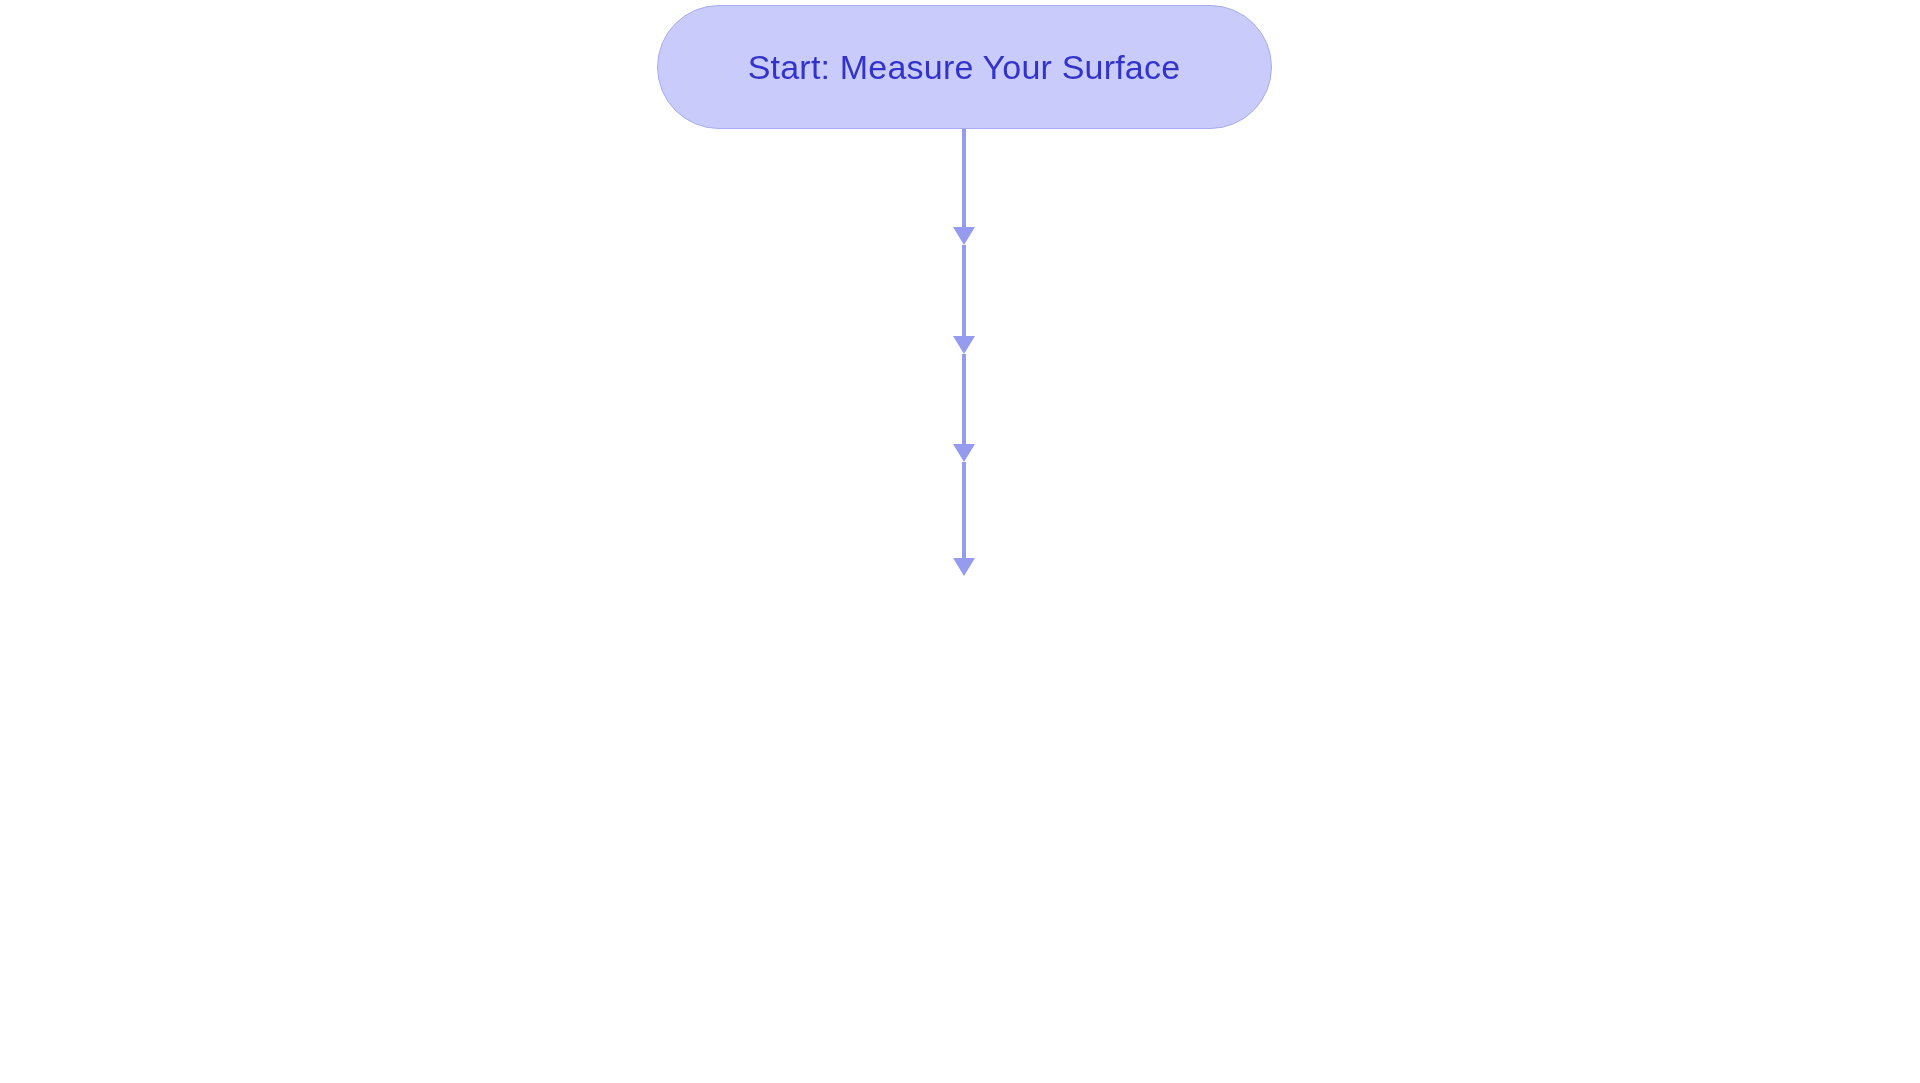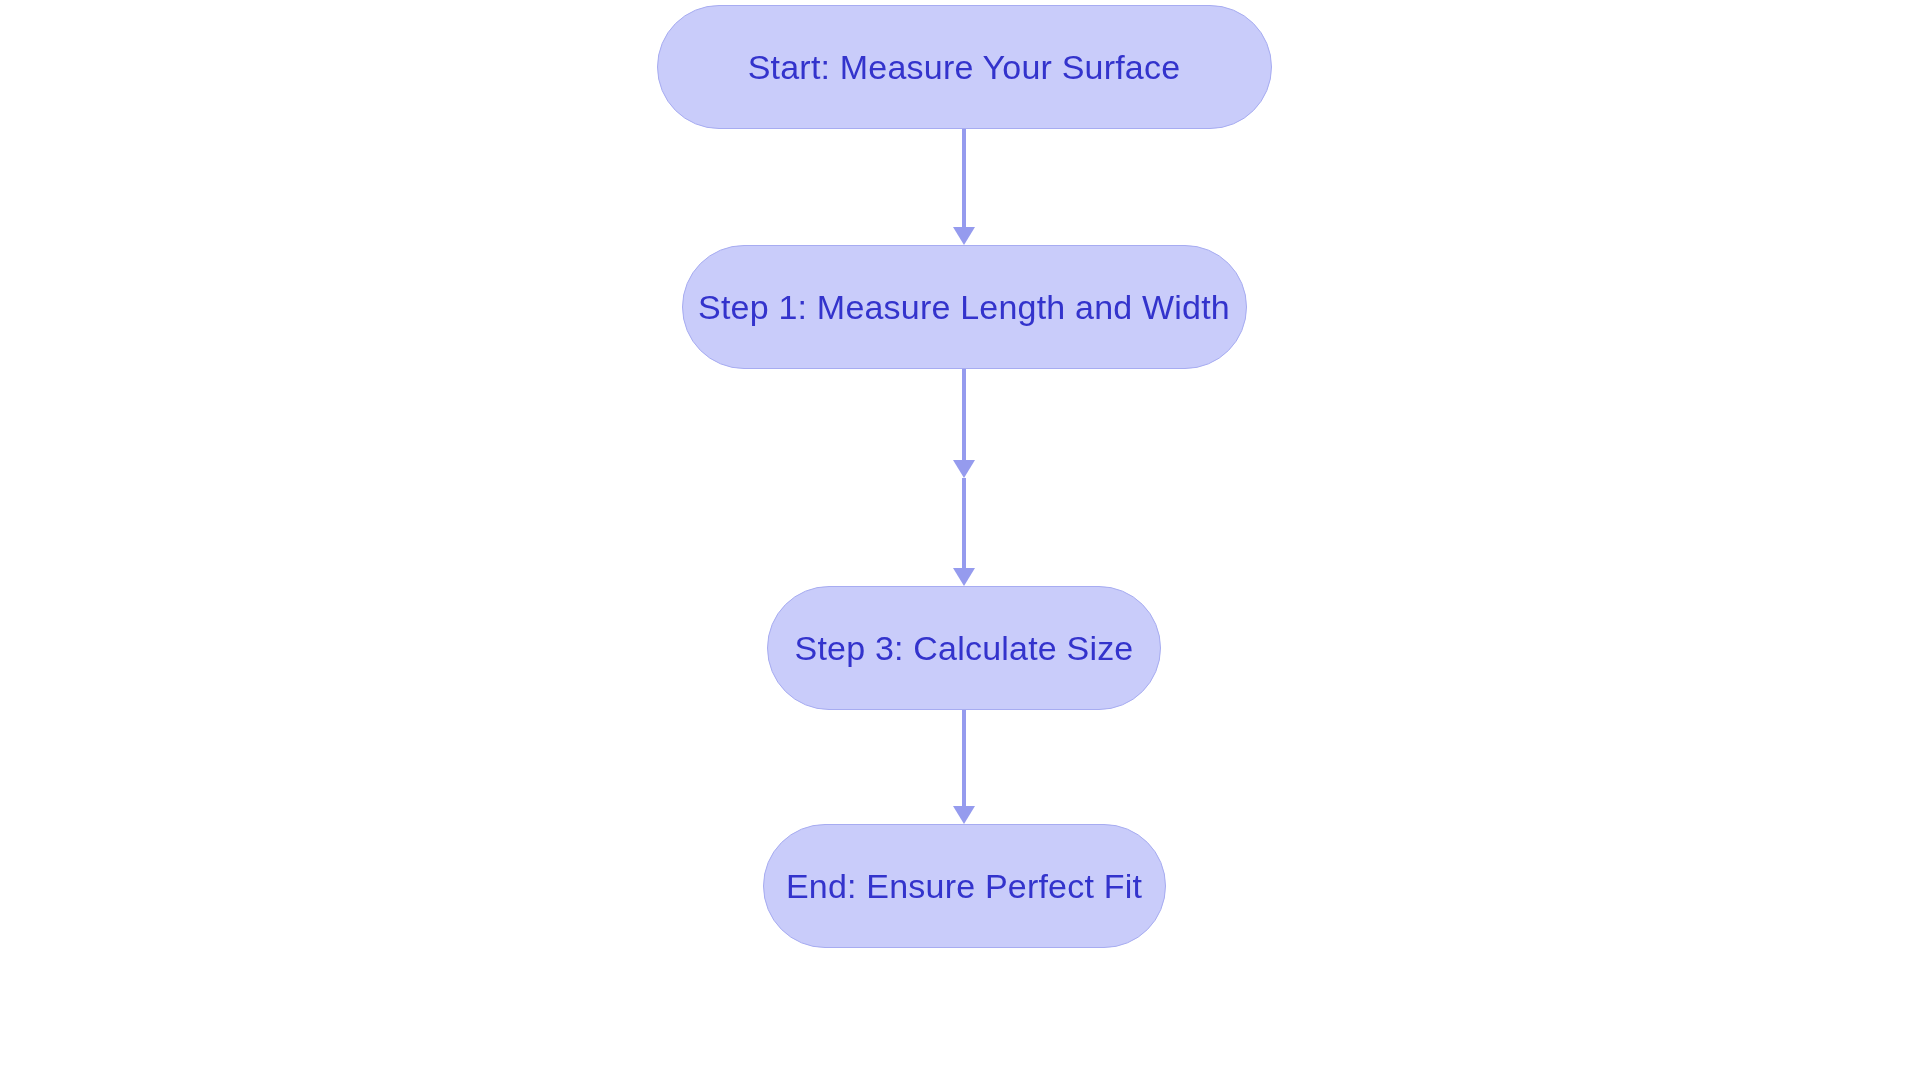--- a/index.html
+++ b/index.html
@@ -90,42 +90,33 @@
 
     <div class="node" id="node-start" style="width:615px; margin-top:5px;">
       <span class="node-label">Start: Measure Your Surface</span>
     </div>
 
     <div class="edge" style="height:116px;">
       <div class="edge-stem"></div>
       <div class="edge-head"></div>
     </div>
 
-    <div class="node" id="node-step1" style="width:565px;">
-      <span class="node-label">Step 1: Measure Length and Width</span>
-    </div>
 
     <div class="edge" style="height:109px;">
       <div class="edge-stem"></div>
       <div class="edge-head"></div>
     </div>
 
 
     <div class="edge" style="height:108px;">
       <div class="edge-stem"></div>
       <div class="edge-head"></div>
     </div>
 
-    <div class="node" id="node-step3" style="width:394px;">
-      <span class="node-label">Step 3: Calculate Size</span>
-    </div>
 
     <div class="edge" style="height:114px;">
       <div class="edge-stem"></div>
       <div class="edge-head"></div>
     </div>
 
-    <div class="node" id="node-end" style="width:403px;">
-      <span class="node-label">End: Ensure Perfect Fit</span>
-    </div>
 
   </div>
 </div>
 
 </body></html>

